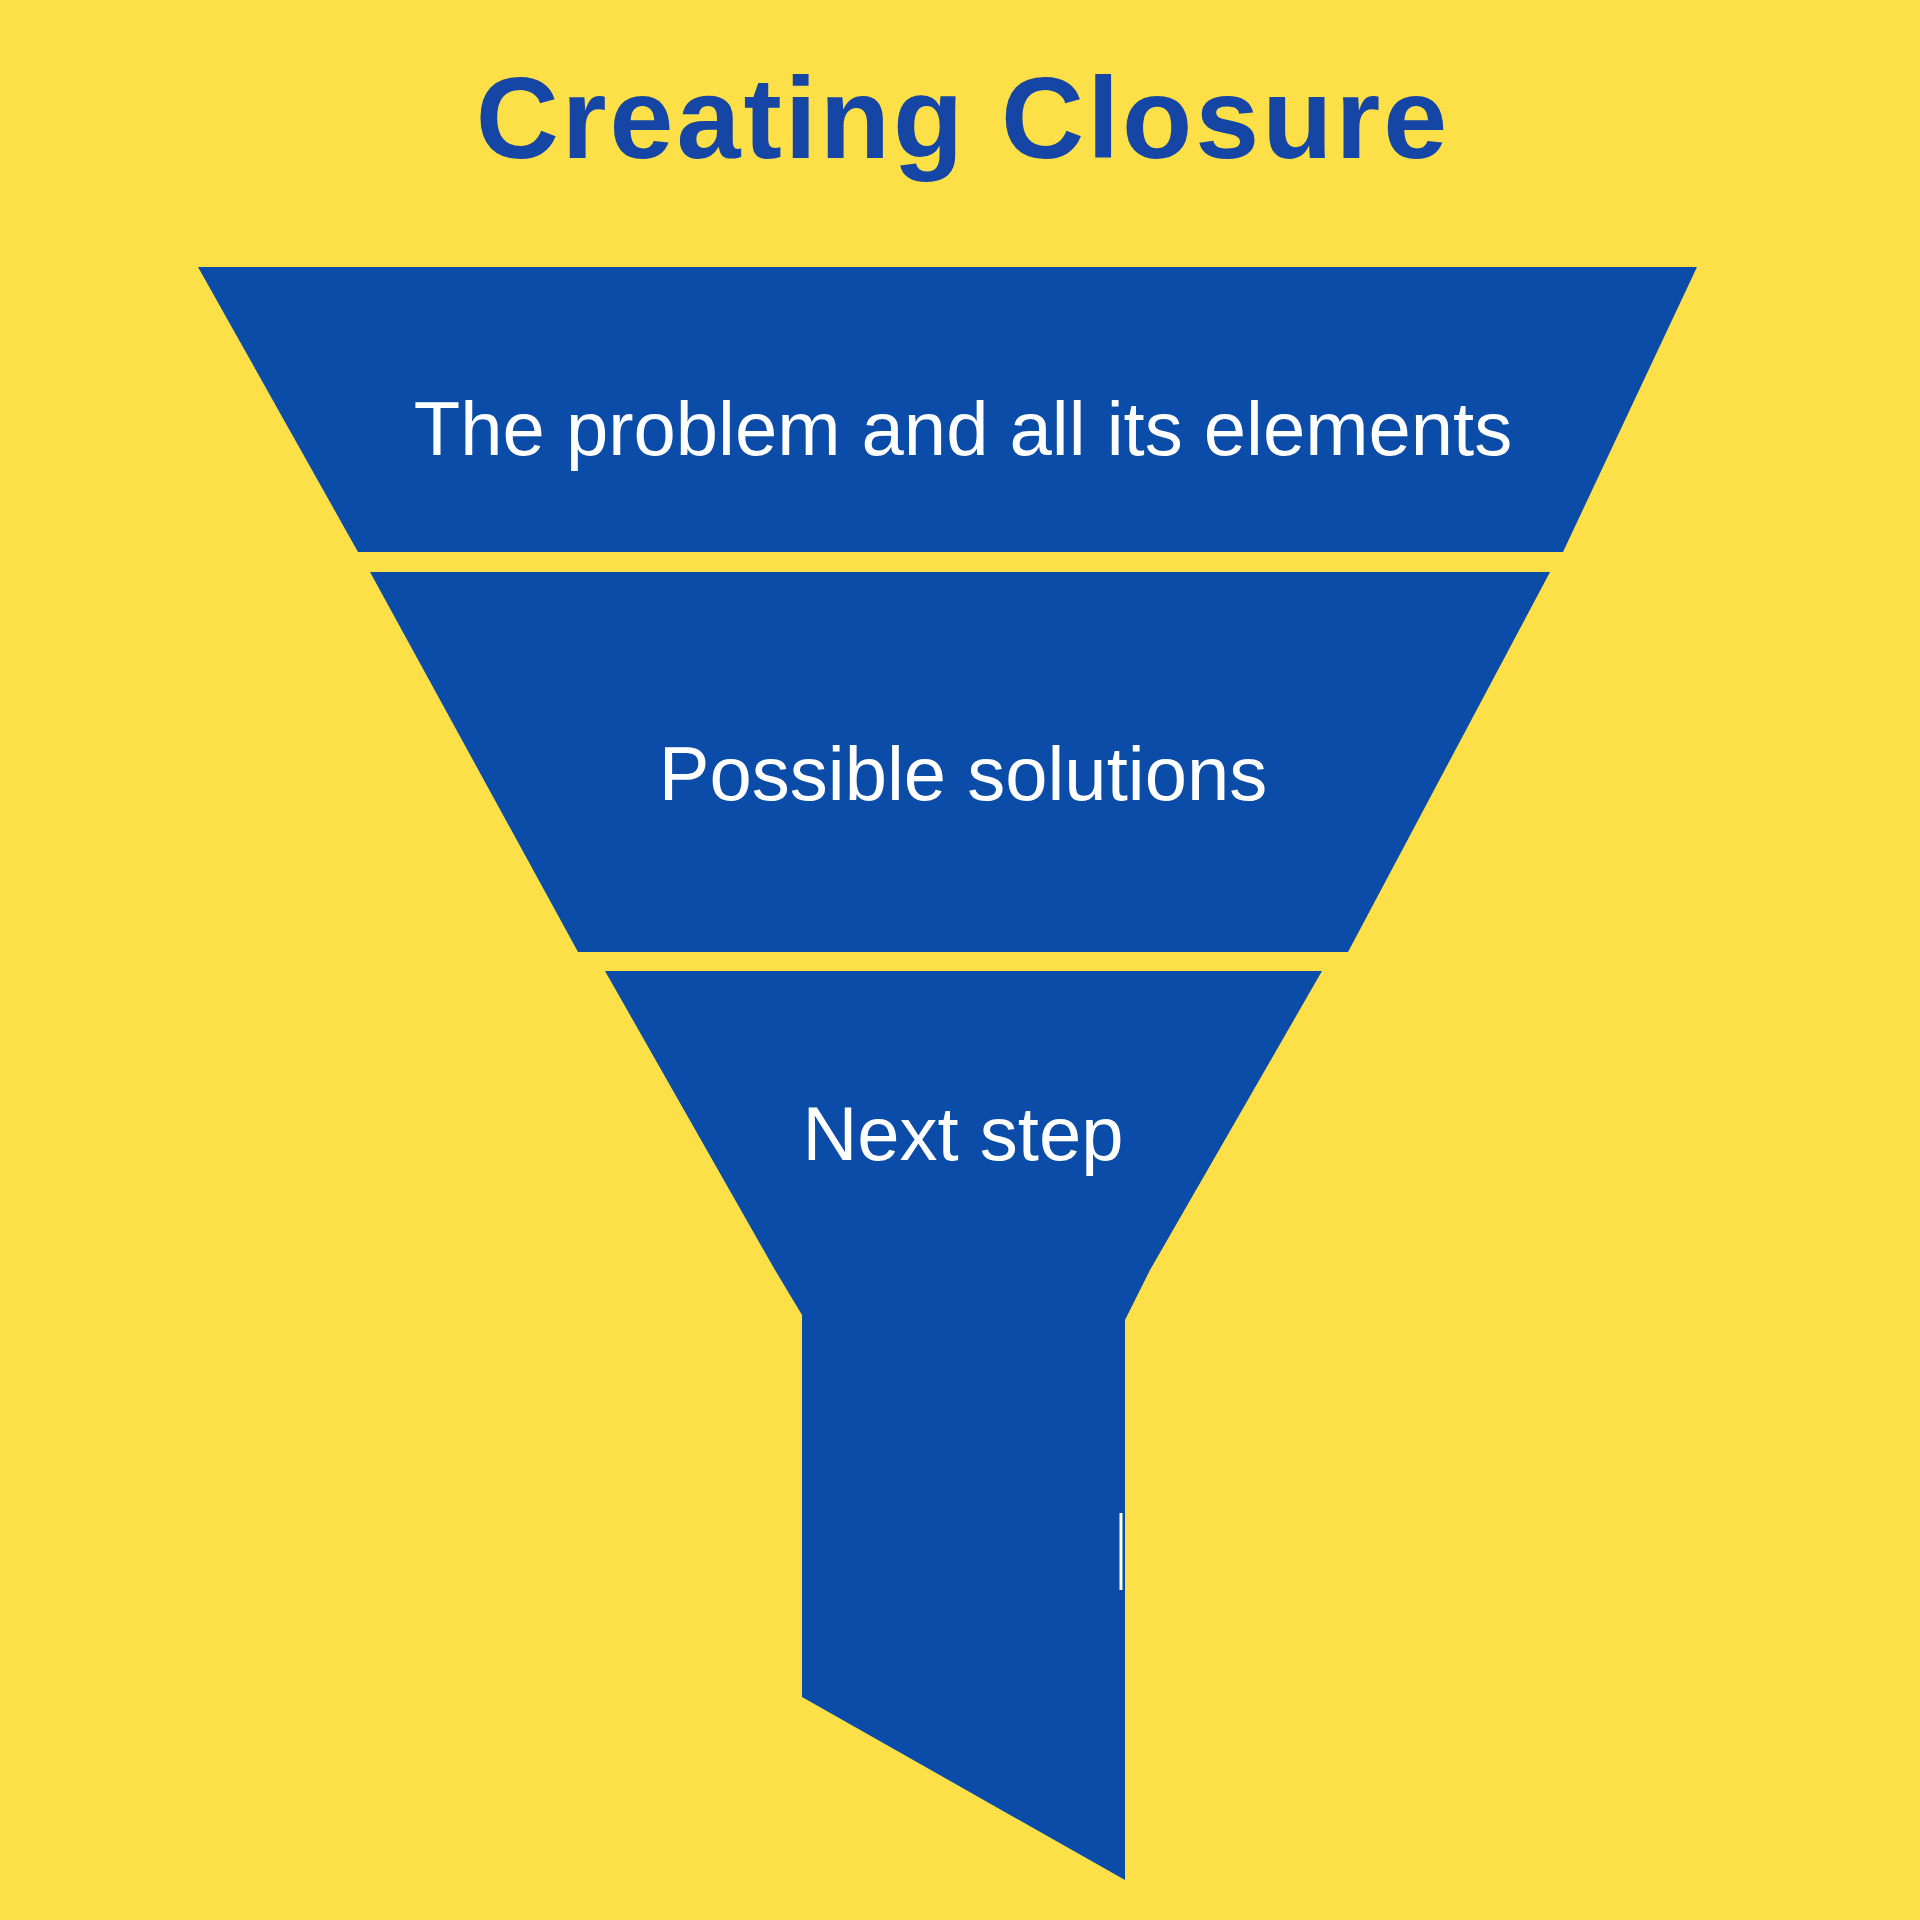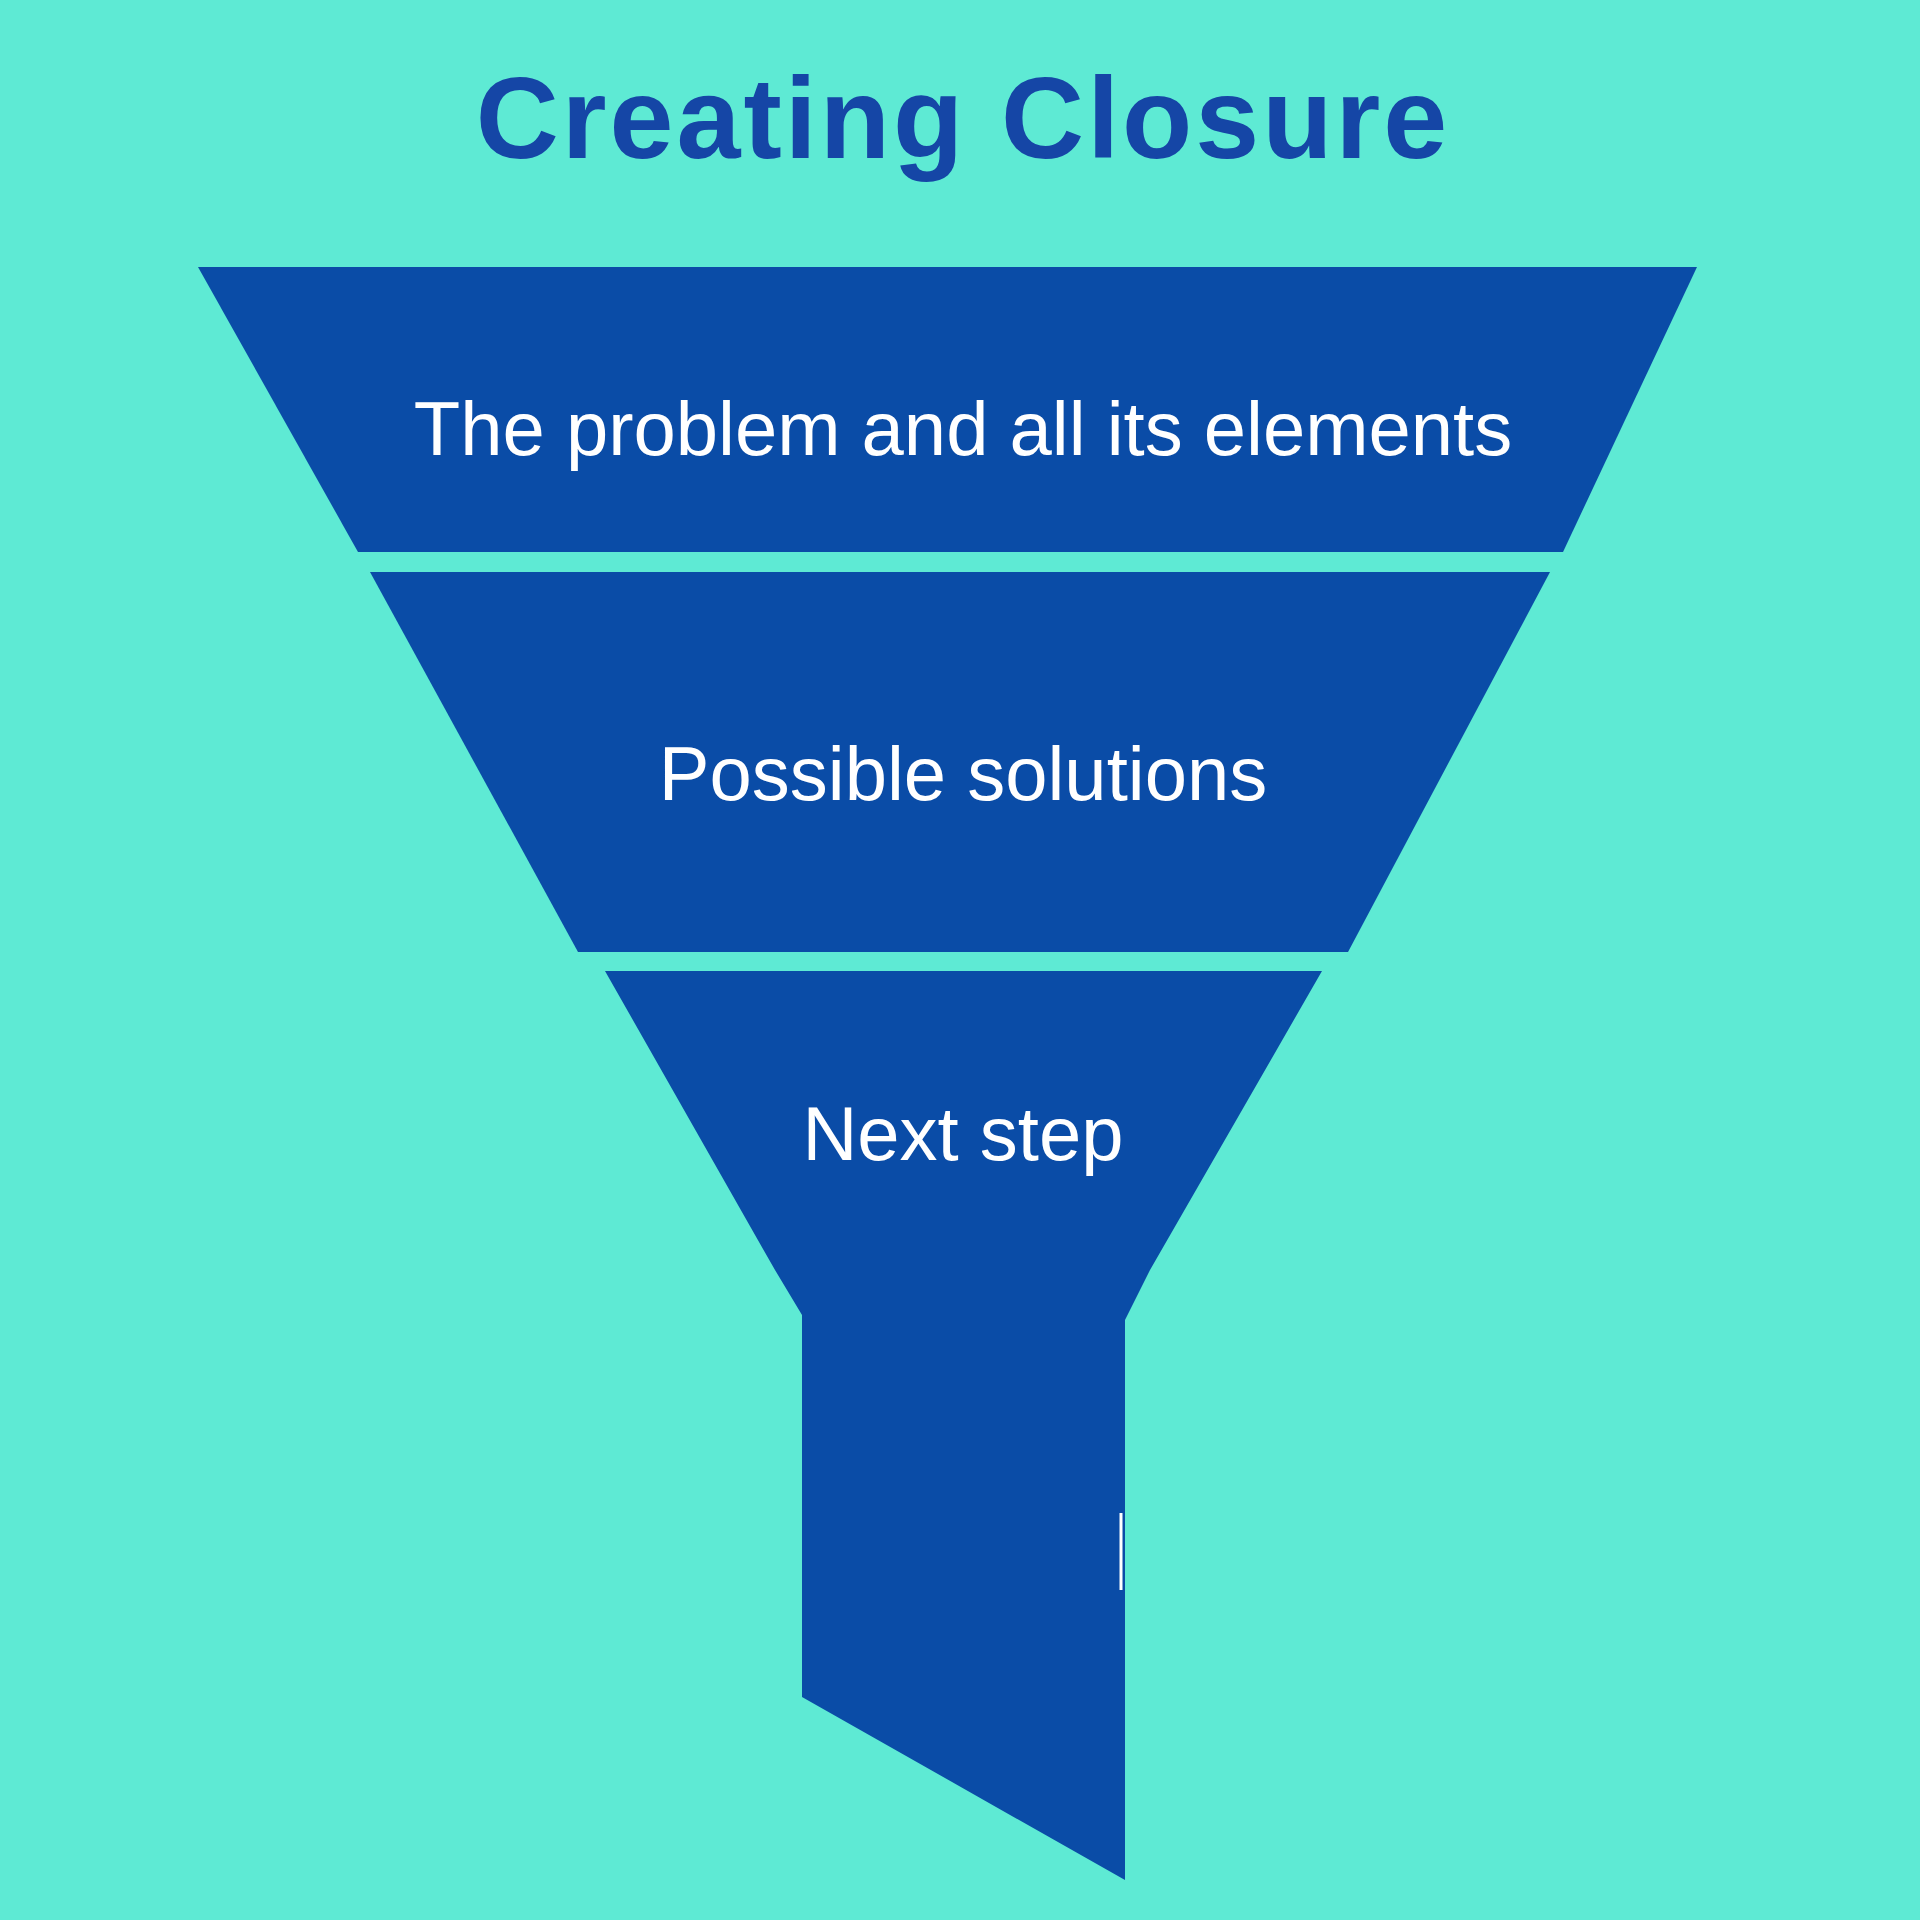--- a/index.html
+++ b/index.html
@@ -4,21 +4,21 @@
 <style>
   html, body {
     margin: 0;
     padding: 0;
     background: #ffffff;
   }
   .canvas {
     position: relative;
     width: 1920px;
     height: 1920px;
-    background: #5eead4;
+    background: #fde047;
     overflow: hidden;
     font-family: "Liberation Sans", sans-serif;
   }
   svg.diagram {
     position: absolute;
     left: 0;
     top: 0;
     width: 1920px;
     height: 1920px;
     display: block;

